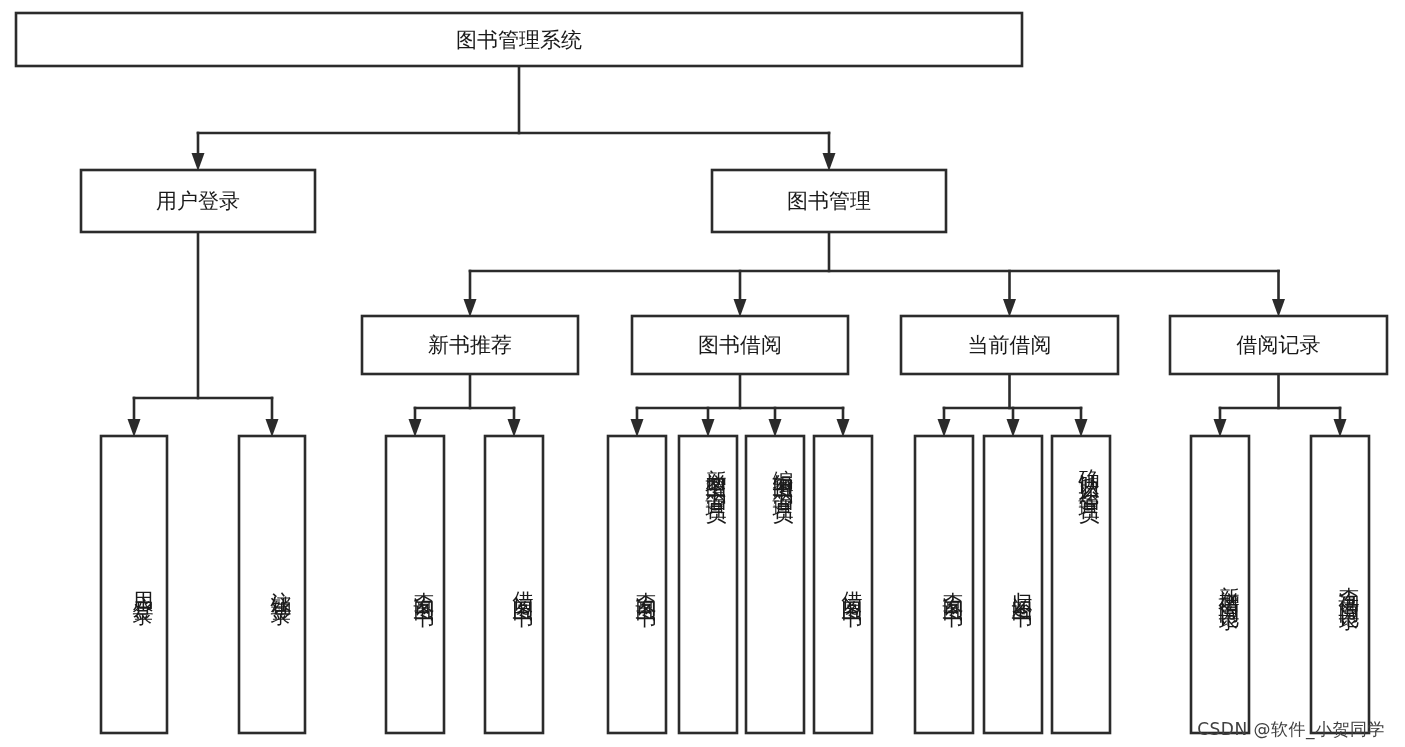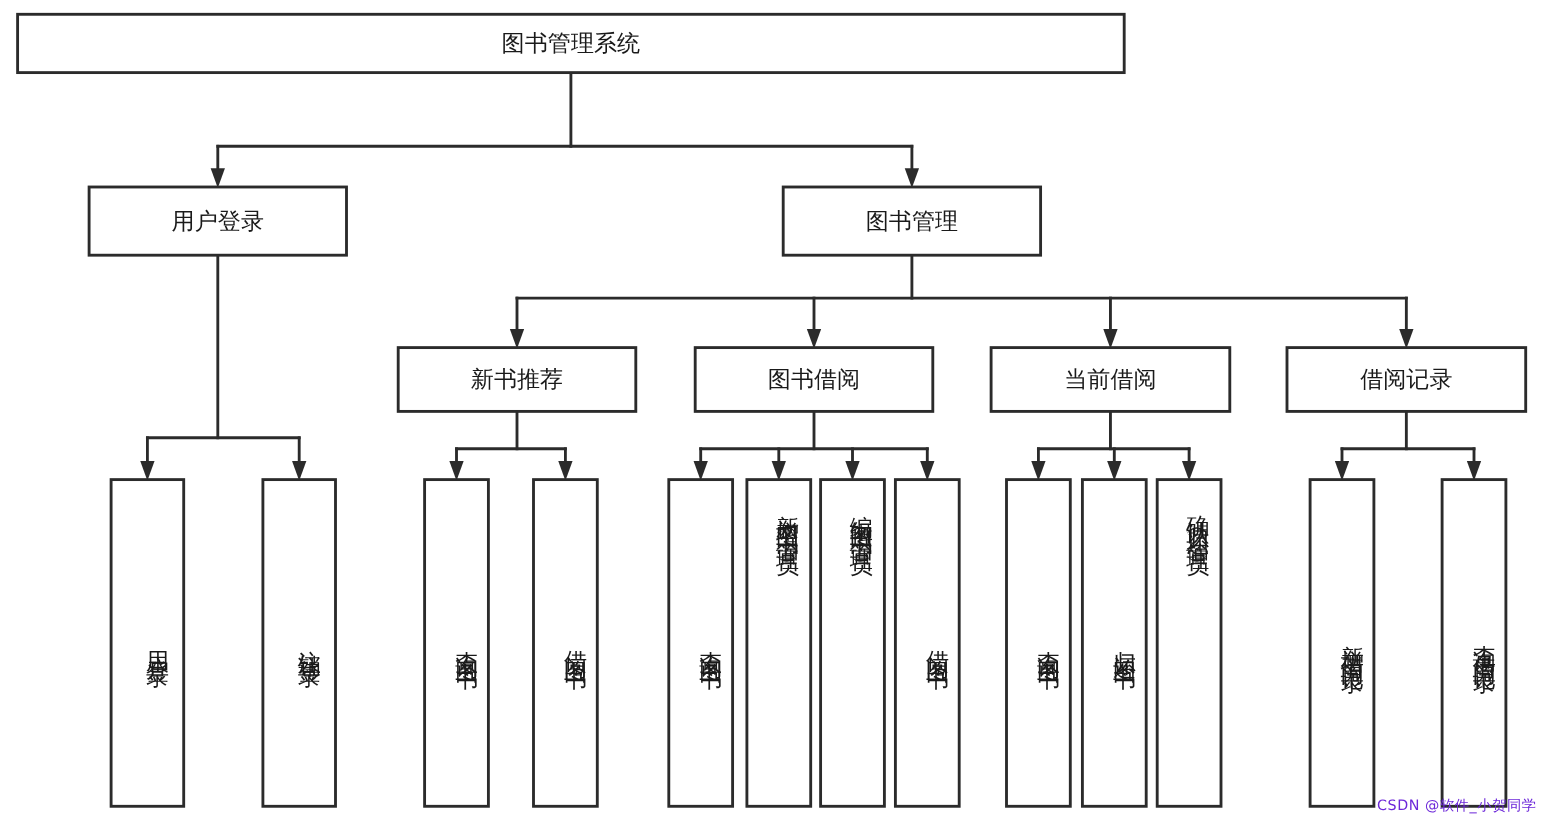--- a/index.html
+++ b/index.html
@@ -54,25 +54,25 @@
     font-size: 21px;
     fill: #1a1a1a;
     writing-mode: vertical-rl;
     text-orientation: upright;
     letter-spacing: 5px;
   }
   .node-label-v.center { text-anchor: middle; }
   .node-label-v.top    { text-anchor: start; }
   .watermark {
     position: absolute;
-    right: 8px;
+    right: 20px;
     bottom: 6px;
     font-family: "DejaVu Sans", "Liberation Sans", sans-serif;
-    font-size: 13px;
-    color: #6d28d9;
+    font-size: 17px;
+    color: #404040;
     white-space: nowrap;
     letter-spacing: 0.5px;
     user-select: none;
   }
 </style>
 </head>
 <body>
 
 <div id="diagram-root">
   <svg id="tree-svg" viewBox="0 0 1405 747">

